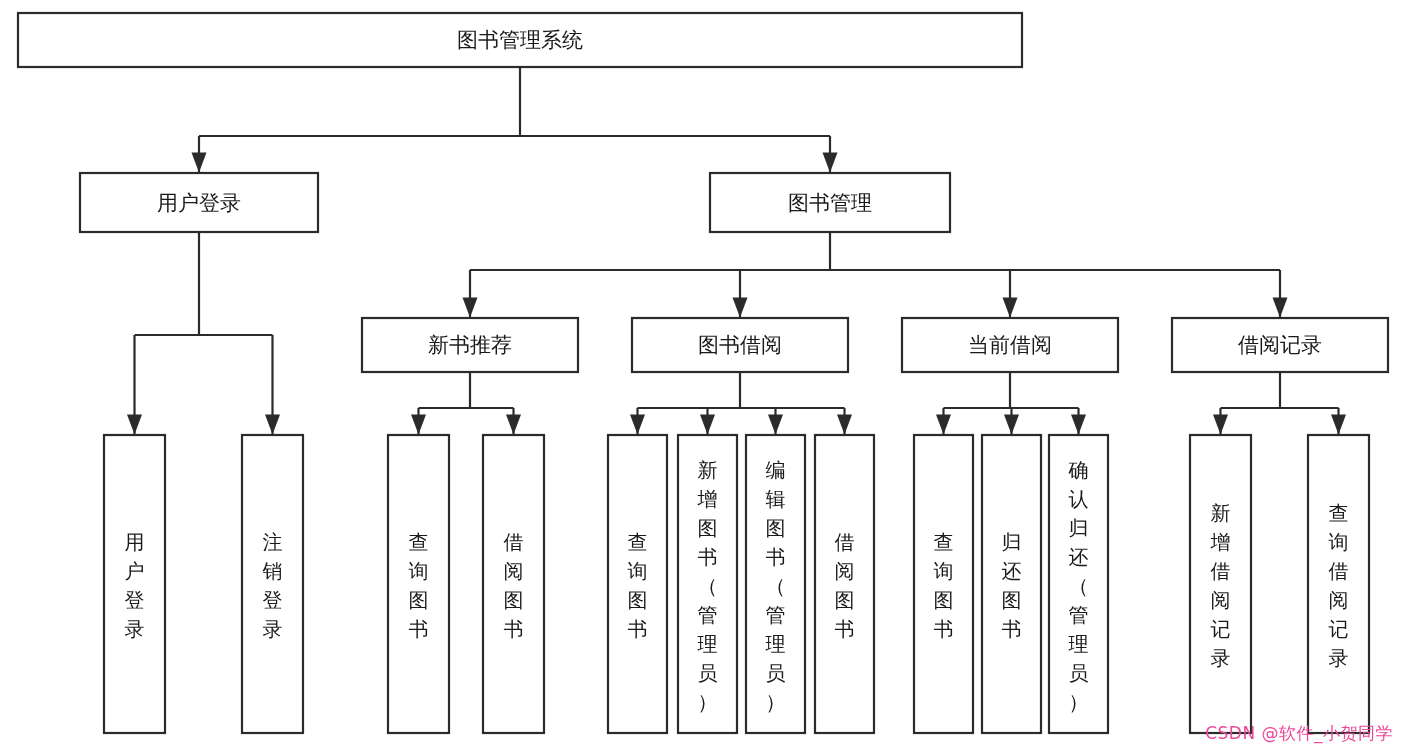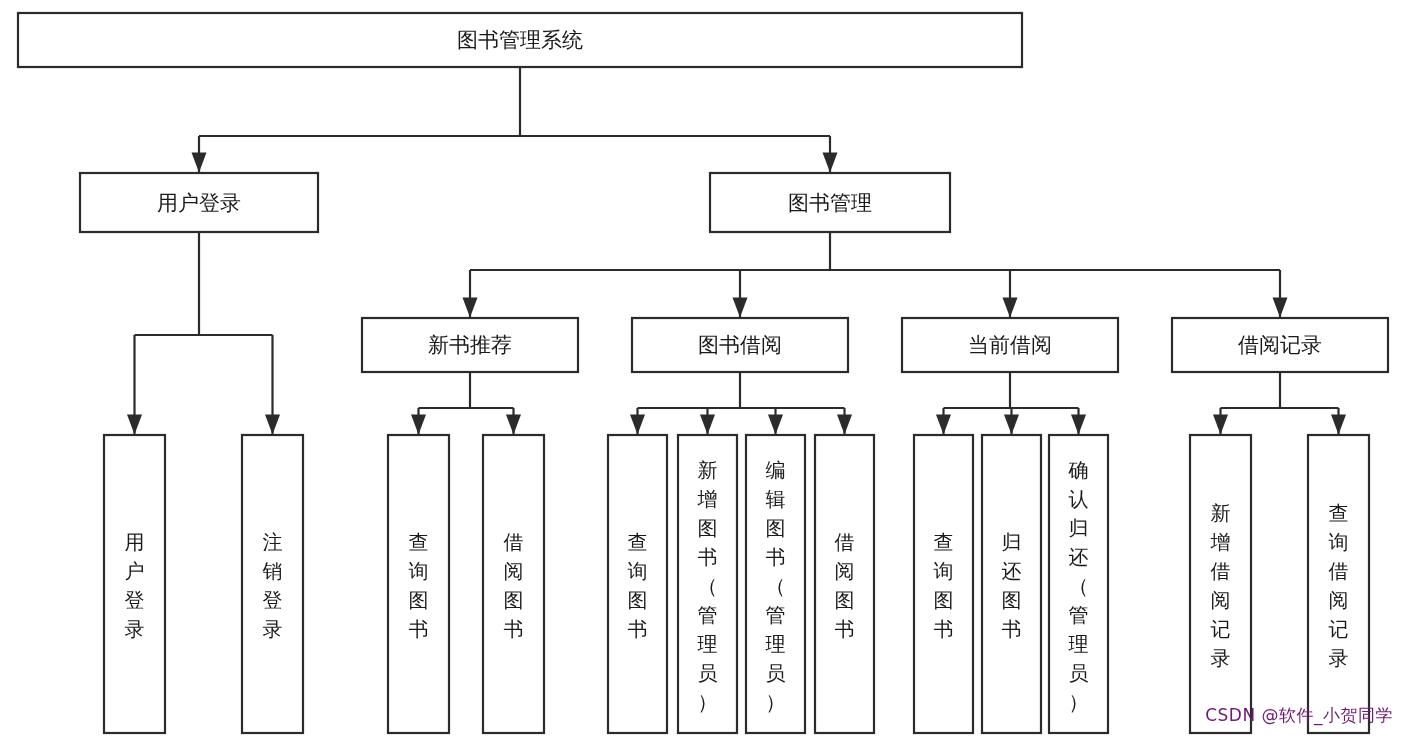--- a/index.html
+++ b/index.html
@@ -45,24 +45,24 @@
     fill: none;
     stroke-linecap: butt;
   }
   .edge-arrow {
     fill: #2b2b2b;
     stroke: none;
   }
   .watermark-text {
     position: absolute;
     right: 12px;
-    bottom: 20px;
+    bottom: 2px;
     font-family: "DejaVu Sans", "Liberation Sans", sans-serif;
     font-size: 17px;
-    color: #701a75;
+    color: #ec4899;
     white-space: nowrap;
     letter-spacing: 0.5px;
     user-select: none;
   }
 </style>
 </head>
 <body>
 
 <div id="diagram-root">
   <svg id="diagram-svg" width="1405" height="747" viewBox="0 0 1405 747" xmlns="http://www.w3.org/2000/svg">

